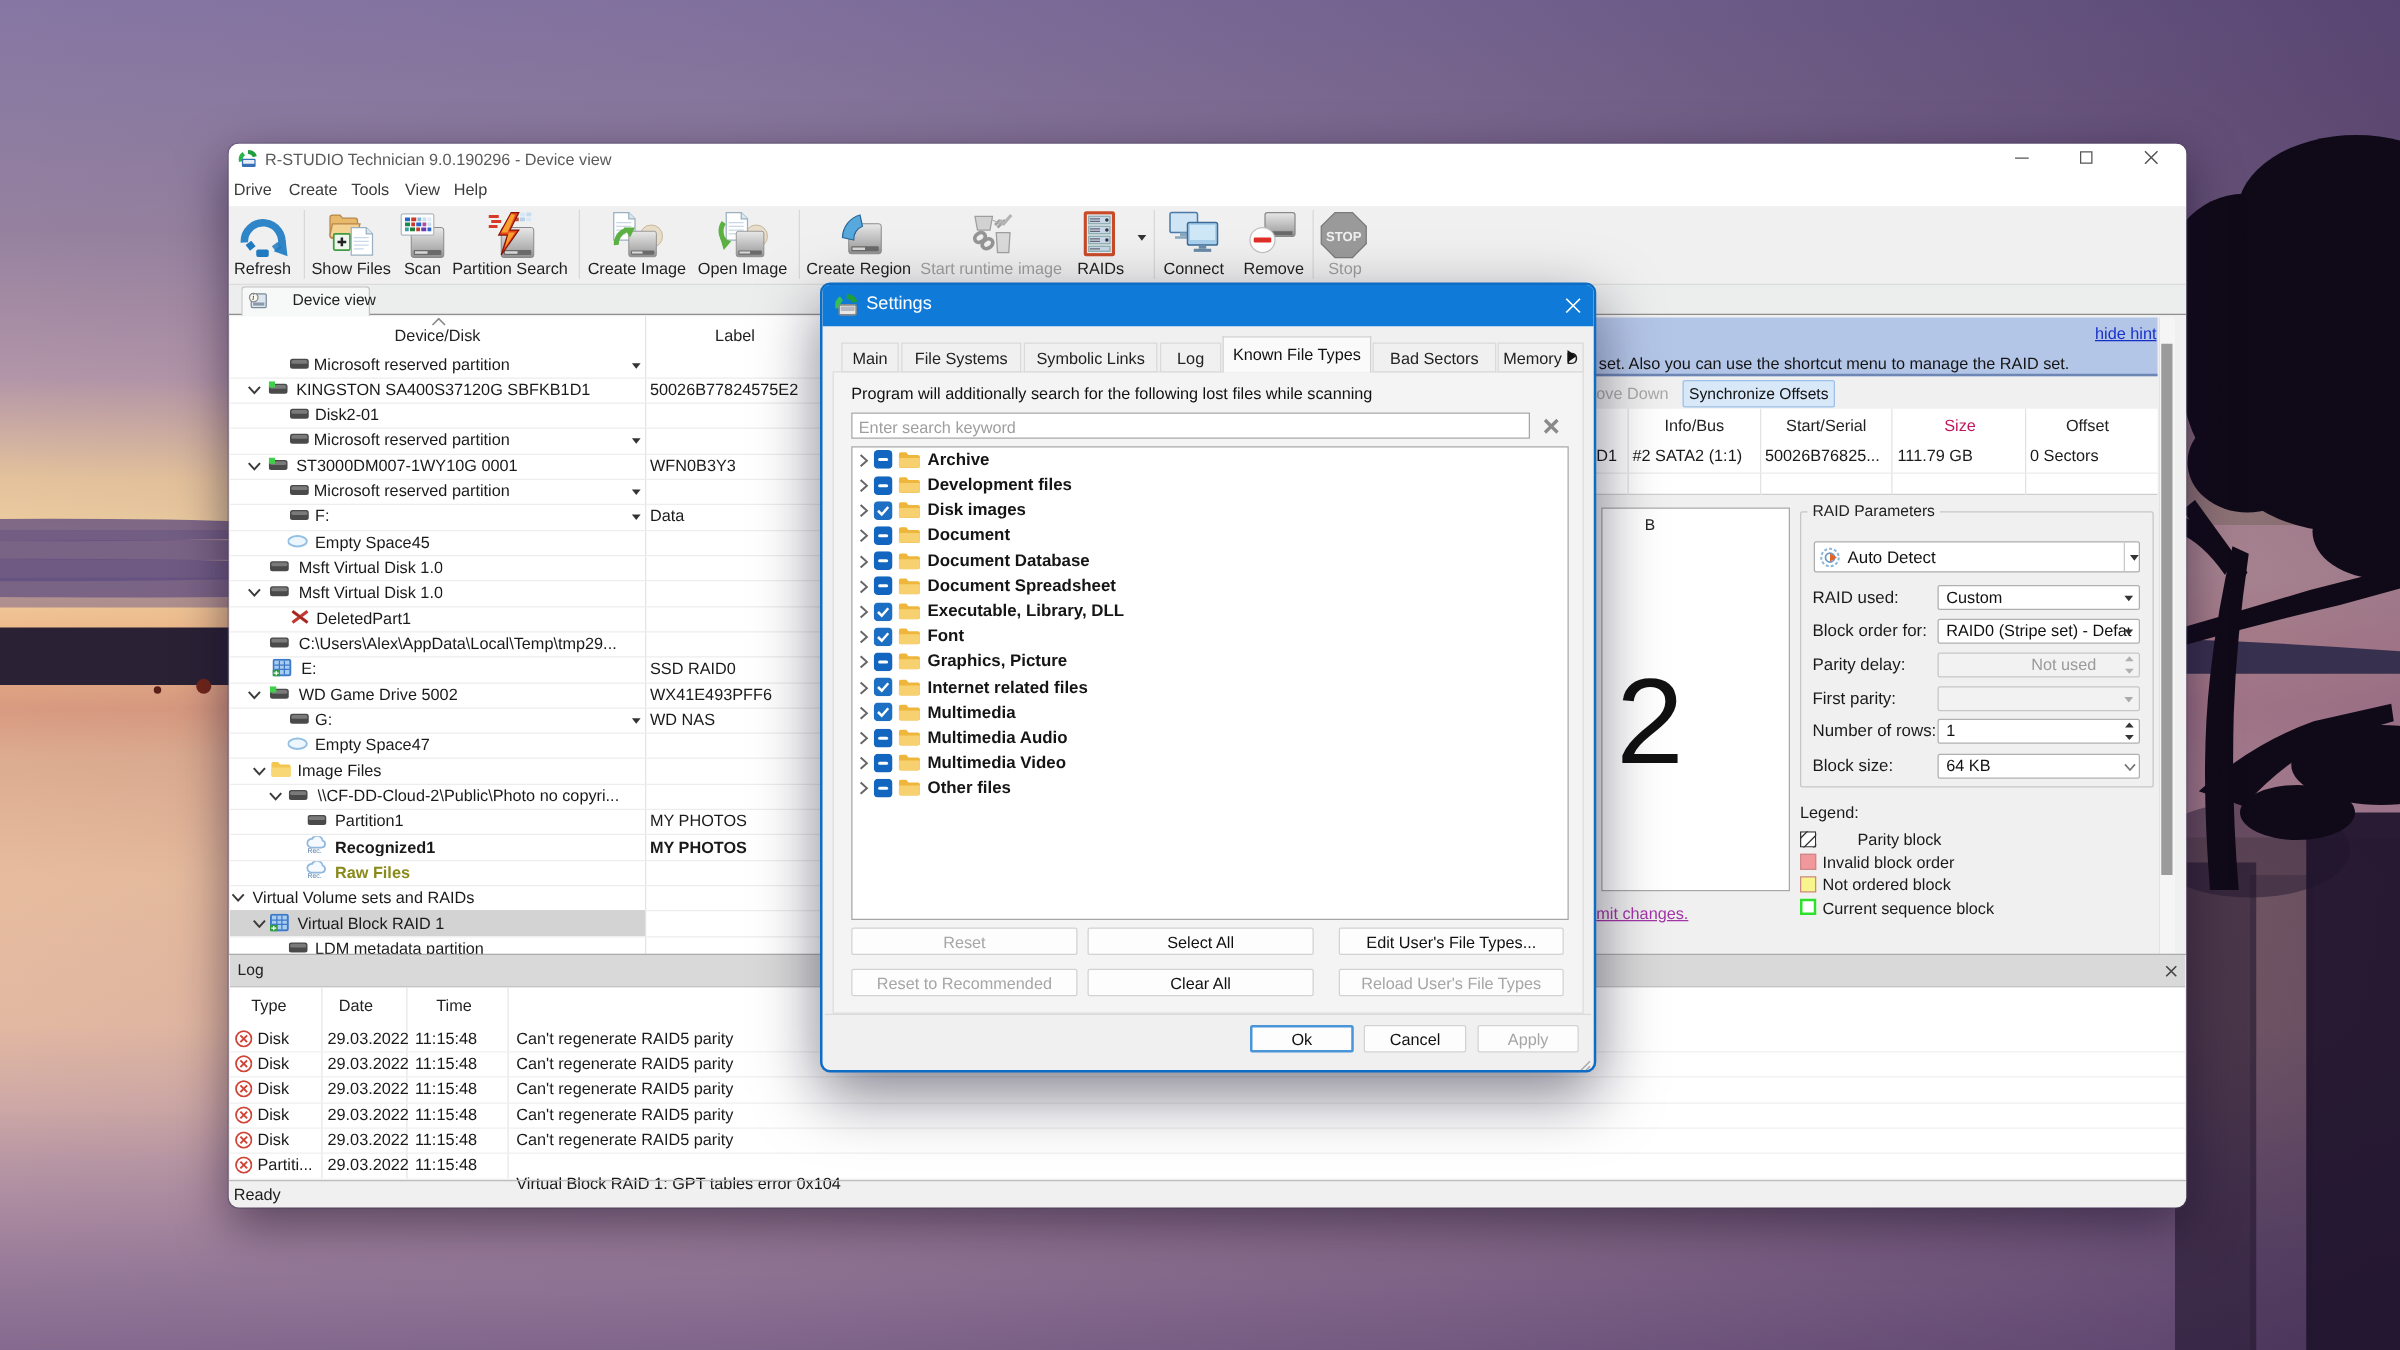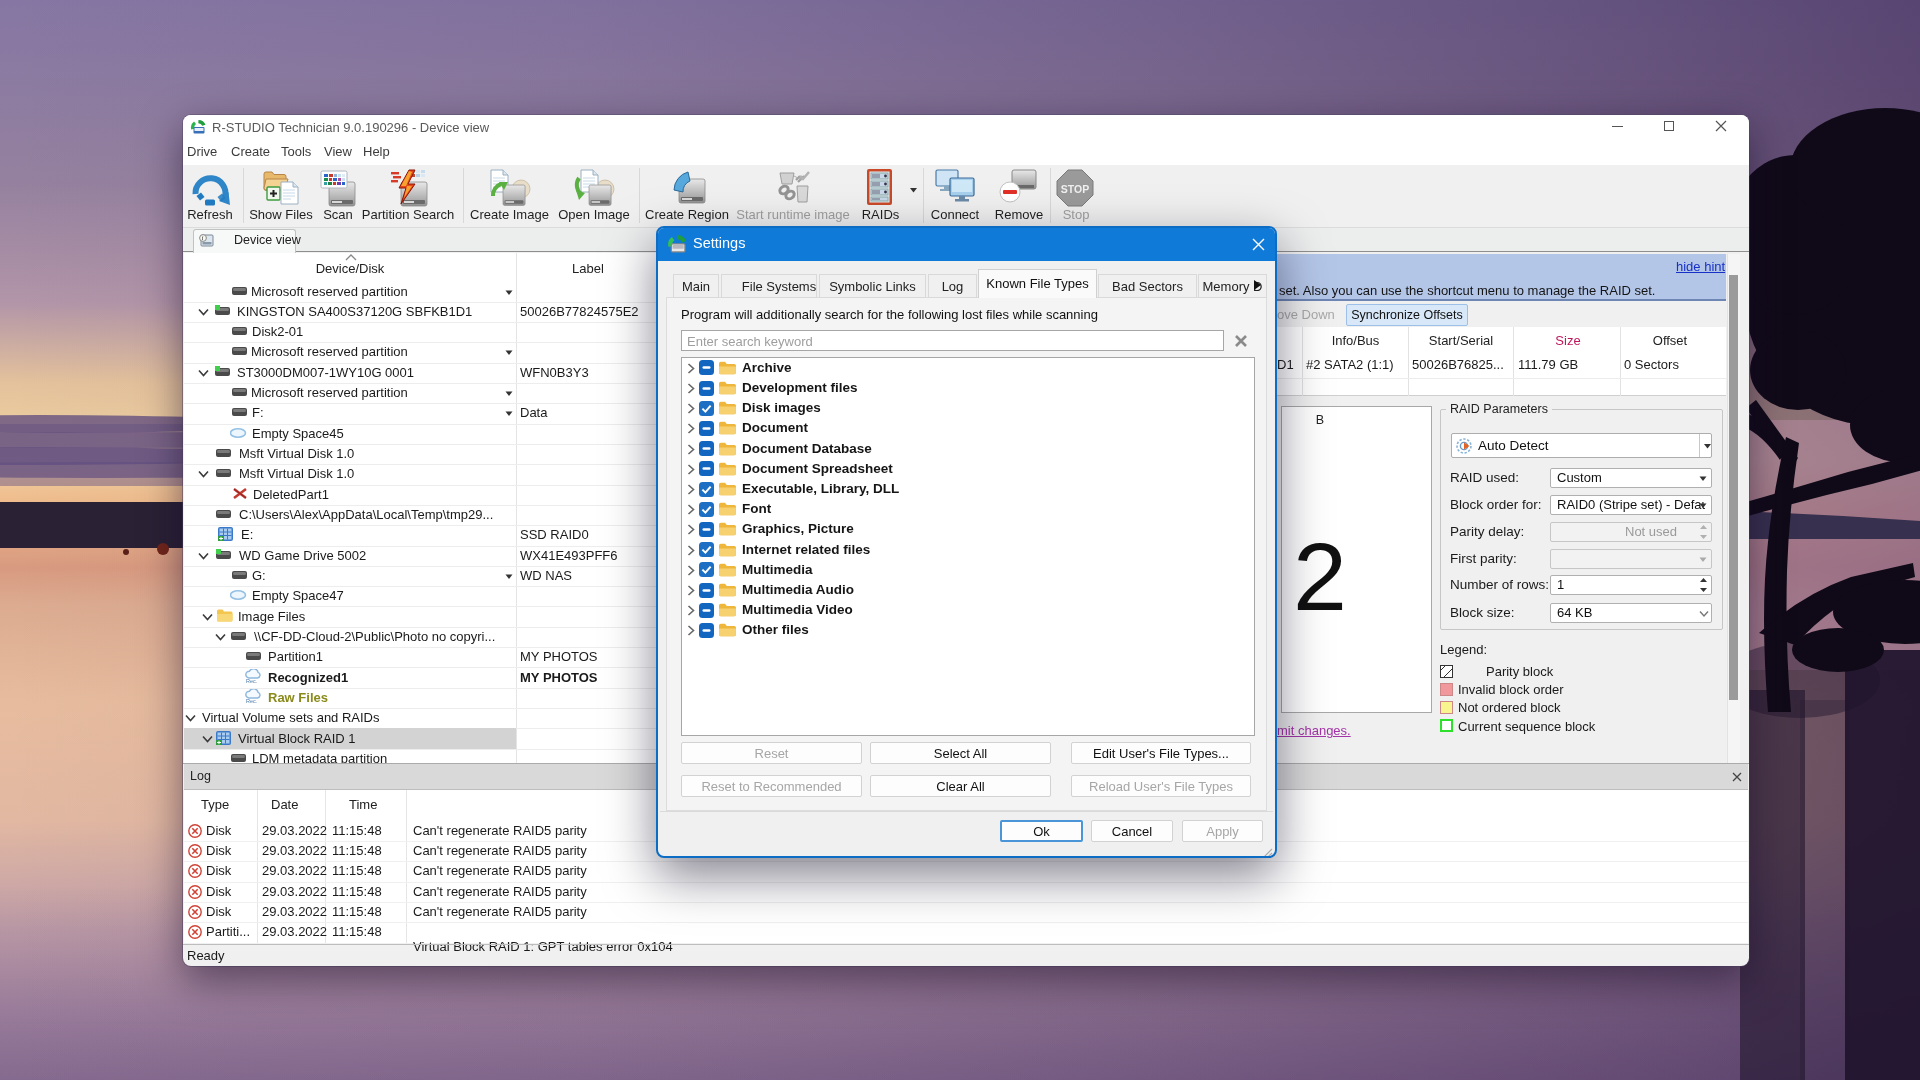--- a/index.html
+++ b/index.html
@@ -724,21 +724,21 @@
  </svg>
  <div class="tx" style="left:35px;top:7px;font-size:14.5px;color:#fff;">Settings</div>
  <svg class="abs" style="left:594px;top:10px" width="13" height="13">
       <path d="M1,1 L12,12 M12,1 L1,12" stroke="#fff" stroke-width="1.4"></path>
     </svg>
 
 <div class="abs" style="left:8px;top:69px;width:601px;height:514px;background:#f4f4f4;border:1px solid #dcdcdc;"></div>
 <div class="abs" style="left:15px;top:46px;width:46px;height:24px;background:#f0f0f0;border:1px solid #d9d9d9;"></div>
 <div class="tx" style="left:15px;top:51px;width:46px;text-align:center;font-size:13px;color:#222;overflow:hidden;">Main</div>
 <div class="abs" style="left:63px;top:46px;width:96px;height:24px;background:#f0f0f0;border:1px solid #d9d9d9;"></div>
-<div class="tx" style="left:63px;top:51px;width:116px;text-align:center;font-size:13px;color:#222;overflow:hidden;">File Systems</div>
+<div class="tx" style="left:63px;top:51px;width:96px;text-align:center;font-size:13px;color:#222;overflow:hidden;">File Systems</div>
 <div class="abs" style="left:161px;top:46px;width:107px;height:24px;background:#f0f0f0;border:1px solid #d9d9d9;"></div>
 <div class="tx" style="left:161px;top:51px;width:107px;text-align:center;font-size:13px;color:#222;overflow:hidden;">Symbolic Links</div>
 <div class="abs" style="left:270px;top:46px;width:49px;height:24px;background:#f0f0f0;border:1px solid #d9d9d9;"></div>
 <div class="tx" style="left:270px;top:51px;width:49px;text-align:center;font-size:13px;color:#222;overflow:hidden;">Log</div>
 <div class="abs" style="left:320px;top:41px;width:119px;height:29px;background:#fafafa;border:1px solid #d0d0d0;border-bottom:none;z-index:3;"></div>
 <div class="tx" style="left:320px;top:48px;width:119px;text-align:center;font-size:13px;color:#111;z-index:3;">Known File Types</div>
 <div class="abs" style="left:440px;top:46px;width:99px;height:24px;background:#f0f0f0;border:1px solid #d9d9d9;"></div>
 <div class="tx" style="left:440px;top:51px;width:99px;text-align:center;font-size:13px;color:#222;overflow:hidden;">Bad Sectors</div>
 <div class="abs" style="left:540px;top:46px;width:69px;height:24px;background:#f0f0f0;border:1px solid #d9d9d9;"></div>
 <div class="tx" style="left:540px;top:51px;width:69px;text-align:center;font-size:13px;color:#222;overflow:hidden;">Memory D</div>

